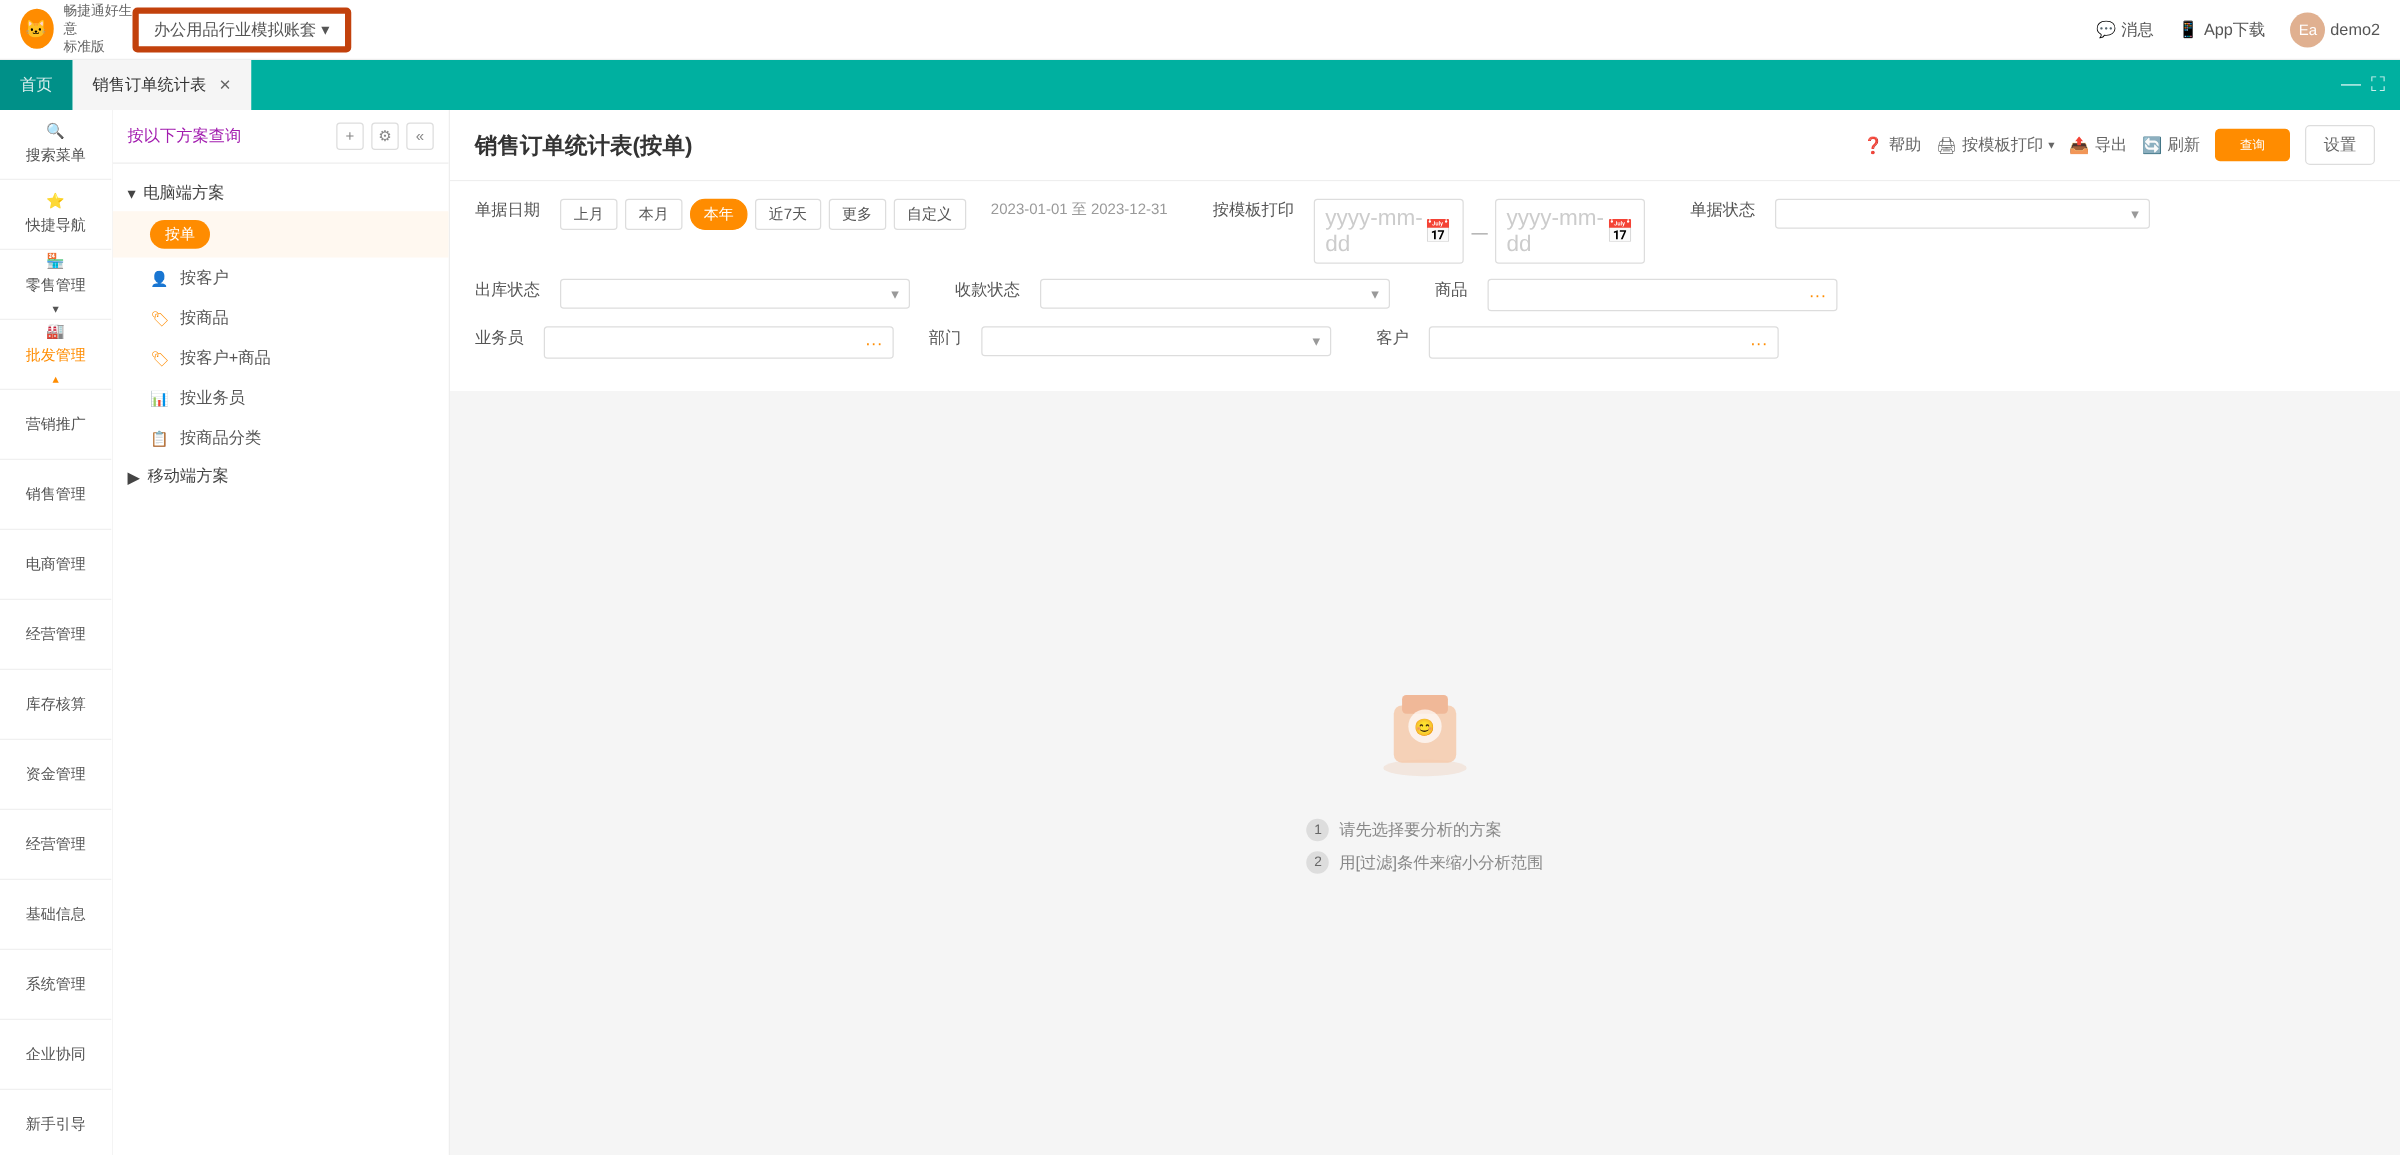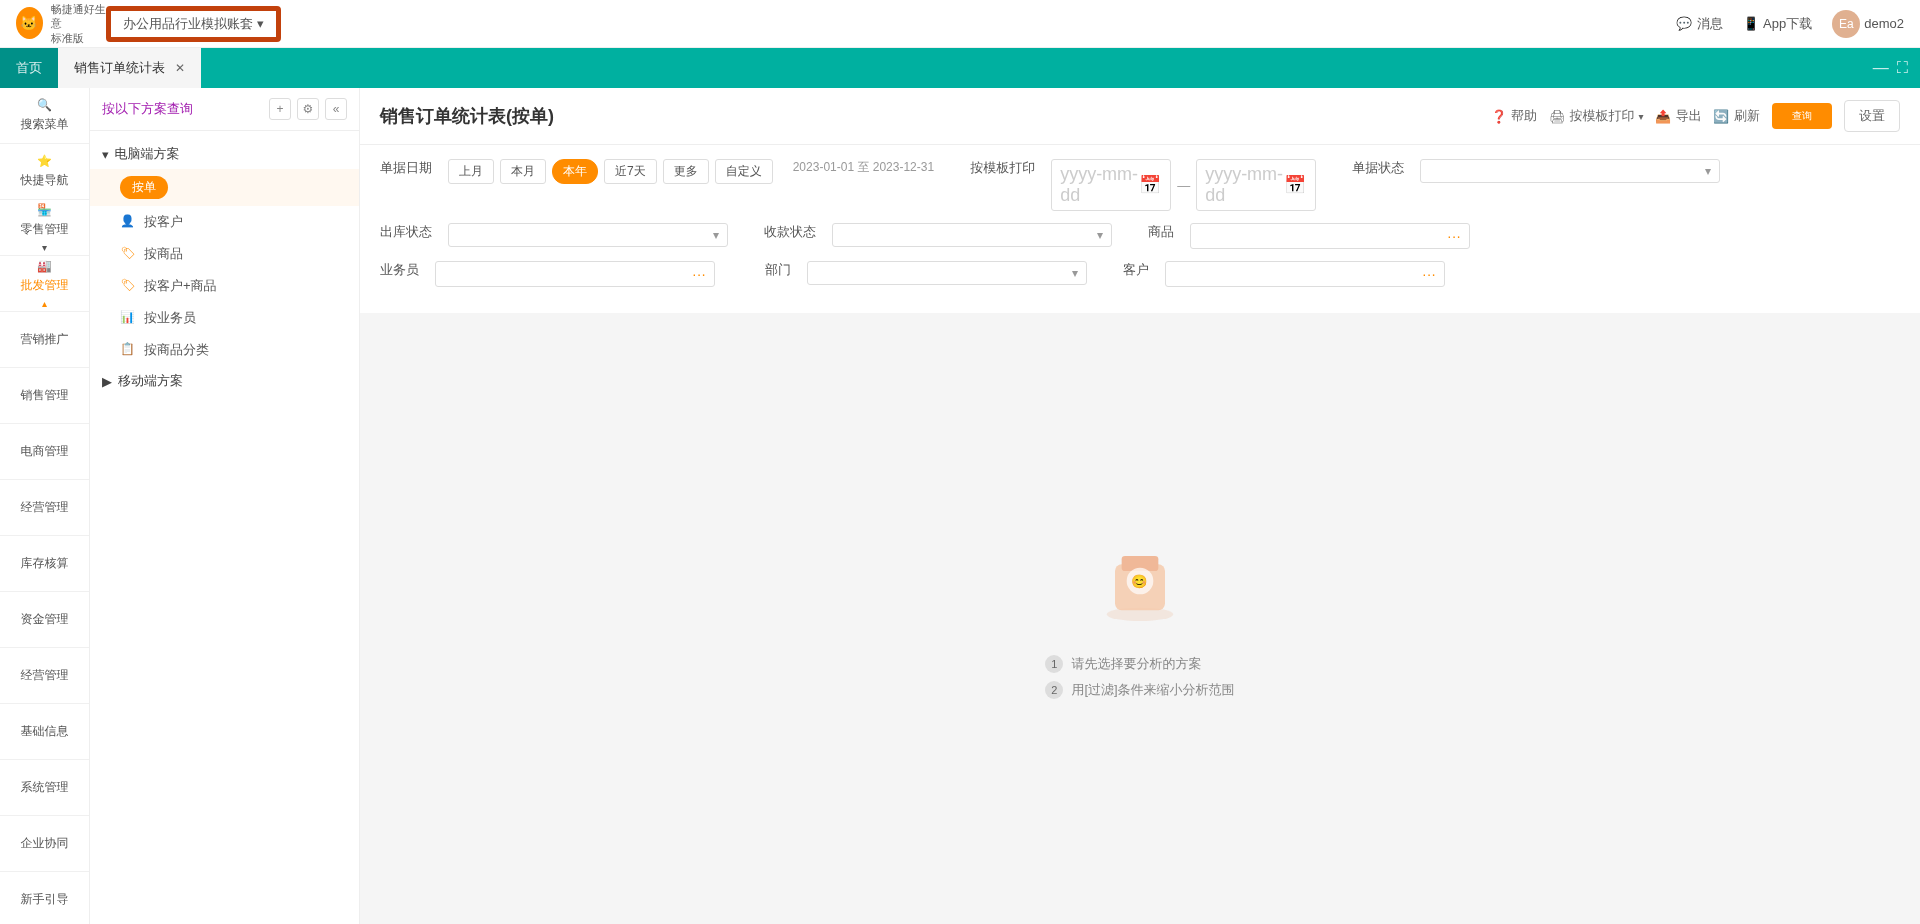--- a/index.html
+++ b/index.html
@@ -197,21 +197,21 @@
       display: flex;
       align-items: center;
       padding: 6px 12px;
       cursor: pointer;
       gap: 6px;
       color: #444;
       font-size: 13px;
     }
     .tree-item {
       display: flex;
-      align-items: flex-start;
+      align-items: flex-end;
       padding: 7px 28px 7px 30px;
       cursor: pointer;
       gap: 8px;
       color: #555;
       font-size: 13px;
     }
     .tree-item.active {
       background: #fff8f0;
       color: #ff8c00;
     }
@@ -662,21 +662,21 @@
           </div>
         </div>
 
         <div class="filter-row">
           <span class="filter-label">业务员</span>
           <div class="select-field" style="min-width:280px;">
             <span style="color:#ccc;"></span>
             <span class="dots-btn">···</span>
           </div>
 
-          <span class="filter-label" style="margin-left:34px;">部门</span>
+          <span class="filter-label" style="margin-left:12px;">部门</span>
           <div class="select-field" style="min-width:280px;">
             <span style="color:#ccc;"></span>
             <span>▾</span>
           </div>
 
           <span class="filter-label" style="margin-left:20px;">客户</span>
           <div class="select-field" style="min-width:280px;">
             <span style="color:#ccc;"></span>
             <span class="dots-btn">···</span>
           </div>

